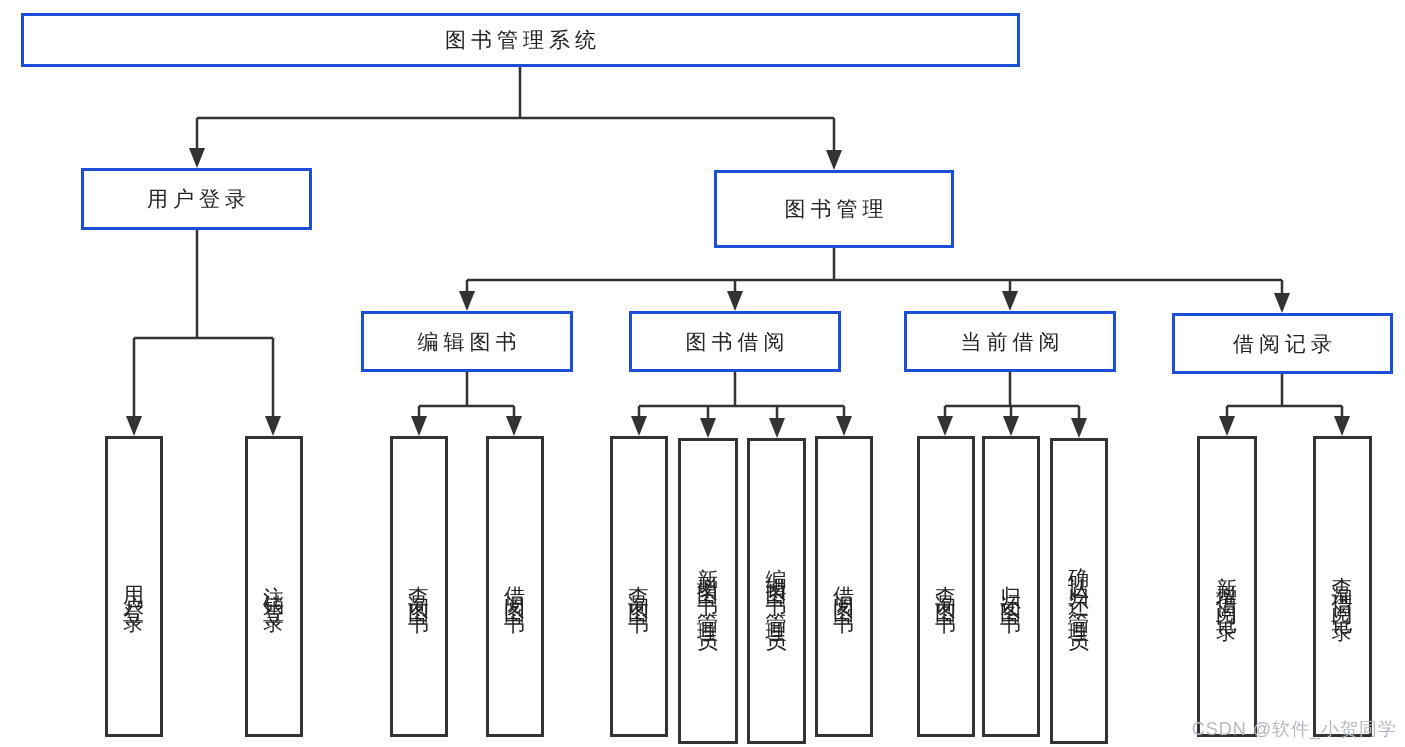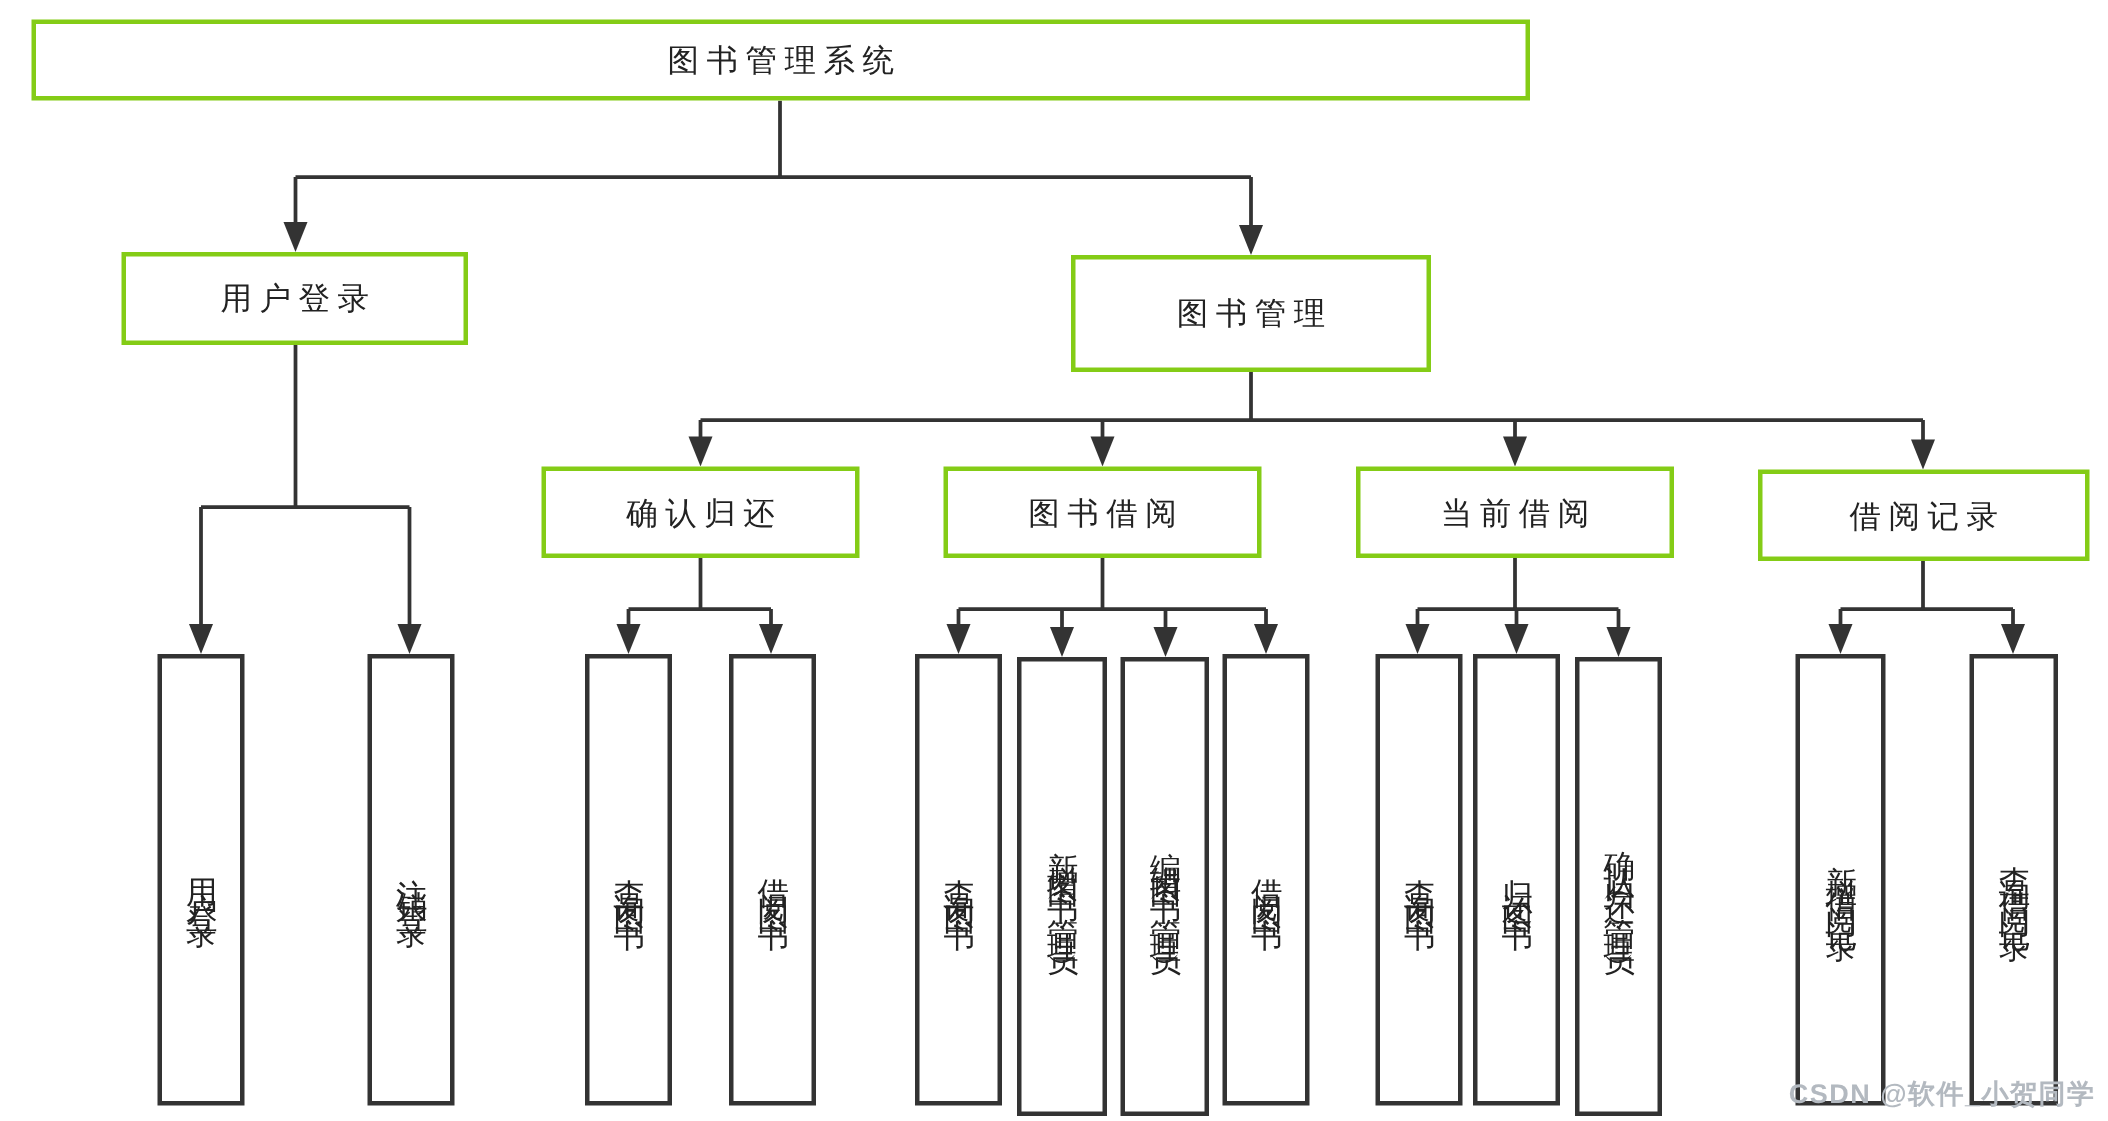--- a/index.html
+++ b/index.html
@@ -8,21 +8,21 @@
     width:1405px;height:747px;
     background:#ffffff;
     font-family:"Liberation Sans", sans-serif;
     color:#222222;
     overflow:hidden;
   }
   #wires{position:absolute;left:0;top:0;width:1405px;height:747px;}
   .hbox{
     position:absolute;
     box-sizing:border-box;
-    border:3px solid #84cc16;
+    border:3px solid #1d4ed8;
     background:#ffffff;
     display:flex;align-items:center;justify-content:center;
     font-size:21px;
     letter-spacing:5px;
     text-indent:5px;
     white-space:nowrap;
   }
   .vbox{
     position:absolute;
     box-sizing:border-box;
@@ -39,21 +39,20 @@
     white-space:nowrap;
   }
   .watermark{
     position:absolute;
     right:8px;bottom:6px;
     font-size:18px;
     color:#b3b9c0;
     letter-spacing:1px;
     z-index:5;
     white-space:nowrap;
-    font-weight:bold;
   }
 </style>
 </head>
 <body>
 
 <div id="stage">
 
   <svg id="wires" viewBox="0 0 1405 747" xmlns="http://www.w3.org/2000/svg">
     <g stroke="#333333" stroke-width="2.5" fill="none">
 
@@ -92,21 +91,21 @@
       <polygon points="1219,416 1235,416 1227,436"></polygon>
       <polygon points="1334,416 1350,416 1342,436"></polygon>
     </g>
   </svg>
 
   <div class="hbox" style="left:21px;top:13px;width:999px;height:54px;">图书管理系统</div>
 
   <div class="hbox" style="left:81px;top:168px;width:231px;height:62px;">用户登录</div>
   <div class="hbox" style="left:714px;top:170px;width:240px;height:78px;">图书管理</div>
 
-  <div class="hbox" style="left:361px;top:311px;width:212px;height:61px;">确认归还</div>
+  <div class="hbox" style="left:361px;top:311px;width:212px;height:61px;">编辑图书</div>
   <div class="hbox" style="left:629px;top:311px;width:212px;height:61px;">图书借阅</div>
   <div class="hbox" style="left:904px;top:311px;width:212px;height:61px;">当前借阅</div>
   <div class="hbox" style="left:1172px;top:313px;width:221px;height:61px;">借阅记录</div>
 
   <div class="vbox" style="left:105px;top:436px;width:58px;height:301px;">
     <span>用户登录</span>
   </div>
   <div class="vbox" style="left:245px;top:436px;width:58px;height:301px;">
     <span>注销登录</span>
   </div>

